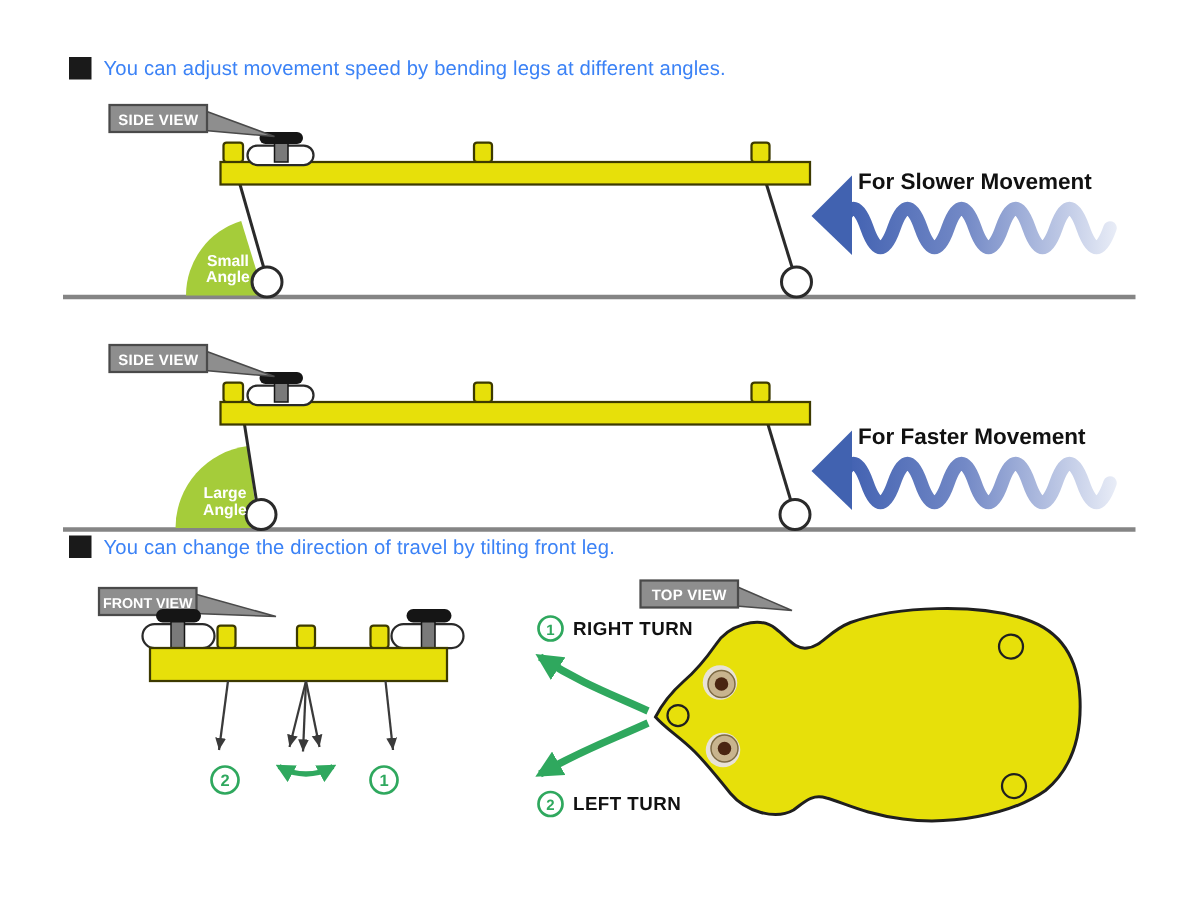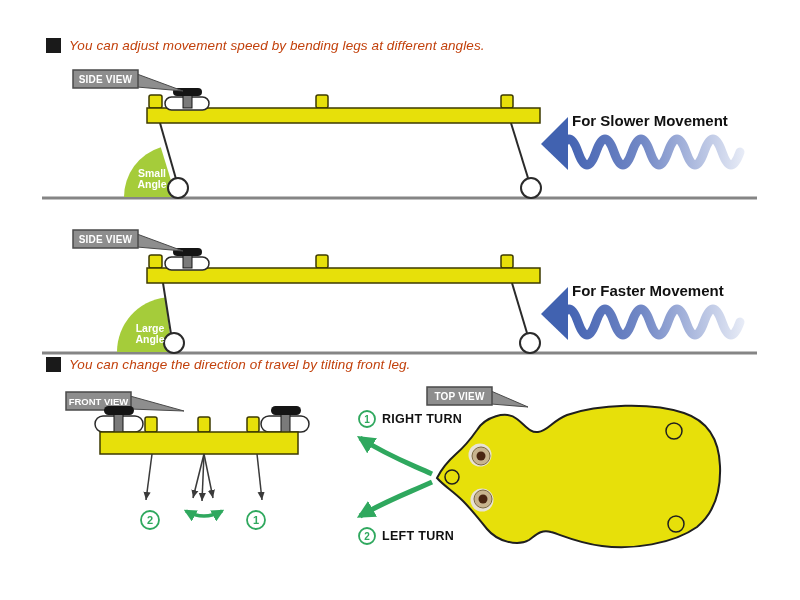--- a/index.html
+++ b/index.html
@@ -2,21 +2,21 @@
 <html><head>
 <meta charset="utf-8">
 <style>
   html,body { margin:0; padding:0; background:#fff; }
   .stage {
     position:relative; width:800px; height:600px; background:#ffffff;
     font-family:"Liberation Sans", sans-serif; overflow:hidden;
   }
   .sec-header {
     position:absolute; left:46px; display:flex; align-items:center; gap:8px;
-    font-size:13.5px; color:#c2410c; letter-spacing:0.1px;font-style:italic;
+    font-size:13.5px; color:#3b82f6; letter-spacing:0.1px;
   }
   .bullet { width:15px; height:15px; background:#1a1a1a; flex:none; }
   svg { position:absolute; left:0; top:0; }
 
   
   .yellow   { fill:#e7e00a; stroke:#3d3a00; stroke-width:1.5; }
   .body-yel { fill:#e7e00a; stroke:#1f1f1f; stroke-width:2; }
   .whitepart{ fill:#ffffff; stroke:#2a2a2a; stroke-width:1.5; }
   .foot     { fill:#ffffff; stroke:#2a2a2a; stroke-width:2; }
   .leg      { stroke:#2a2a2a; stroke-width:2; fill:none; }

